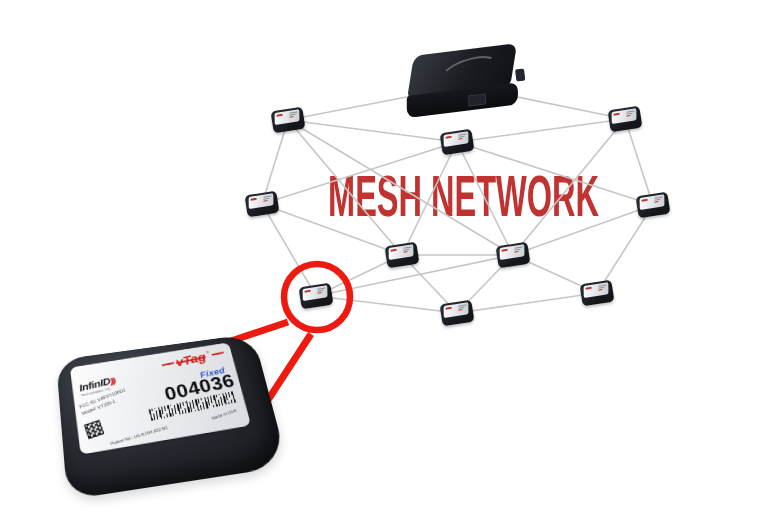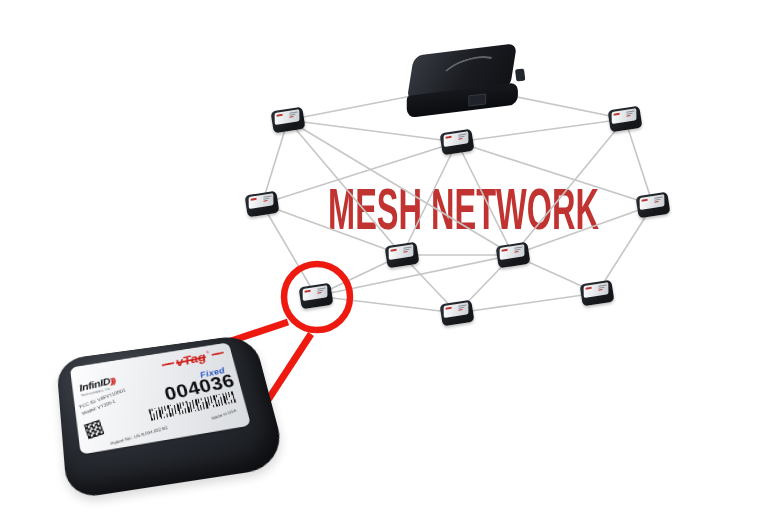--- a/index.html
+++ b/index.html
@@ -8,22 +8,22 @@
     --callout:#ee1a10;
     --blue:#2353c4;
   }
   html,body{margin:0;padding:0;background:#ffffff;}
   .canvas{
     position:relative;width:768px;height:532px;background:#ffffff;overflow:hidden;
     font-family:"Liberation Sans",sans-serif;
   }
   
   .mesh-title{
-    position:absolute;left:293px;top:181px;width:340px;height:56px;z-index:1;
-    display:flex;align-items:center;justify-content:center;
+    position:absolute;left:293px;top:169px;width:340px;height:56px;z-index:1;
+    display:flex;align-items:flex-end;justify-content:center;
   }
   .mesh-title span{
     font-size:57px;font-weight:bold;line-height:1;white-space:nowrap;
     color:var(--accent);transform:scaleX(0.57);letter-spacing:0px;
   }
   
   svg.mesh-layer{position:absolute;left:0;top:0;z-index:2;pointer-events:none;}
   svg.callout-layer{position:absolute;left:0;top:0;z-index:5;pointer-events:none;}
   
   .node{position:absolute;width:32px;height:22px;z-index:3;transform:rotate(-9deg);}

